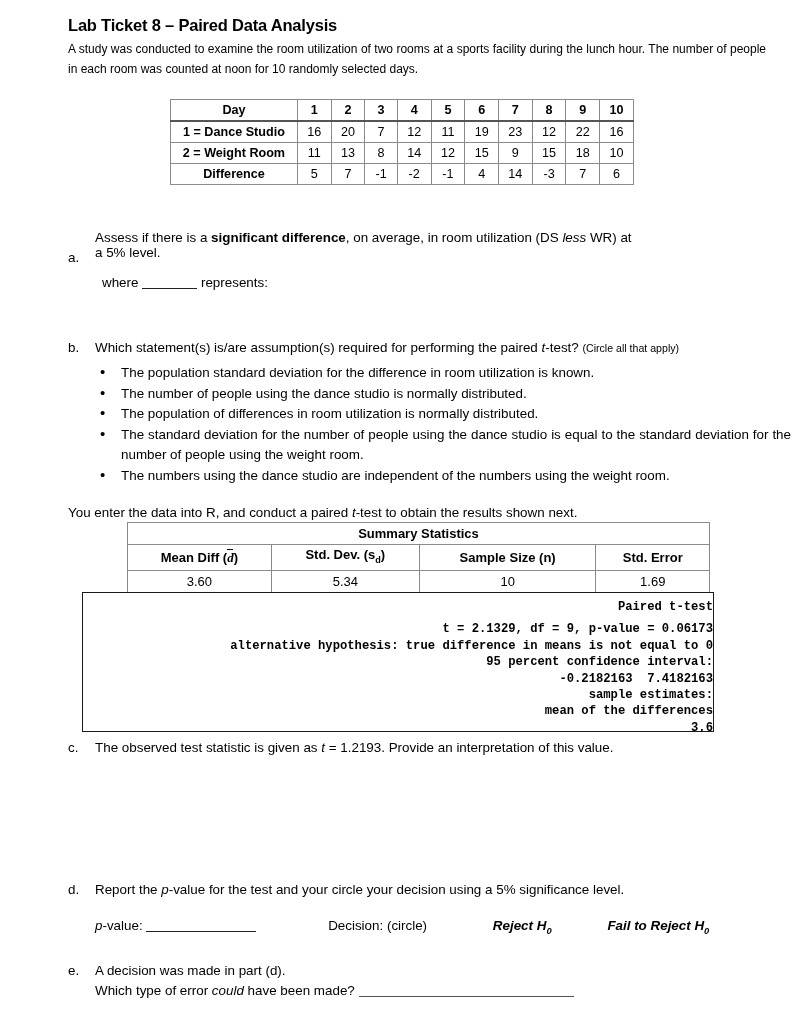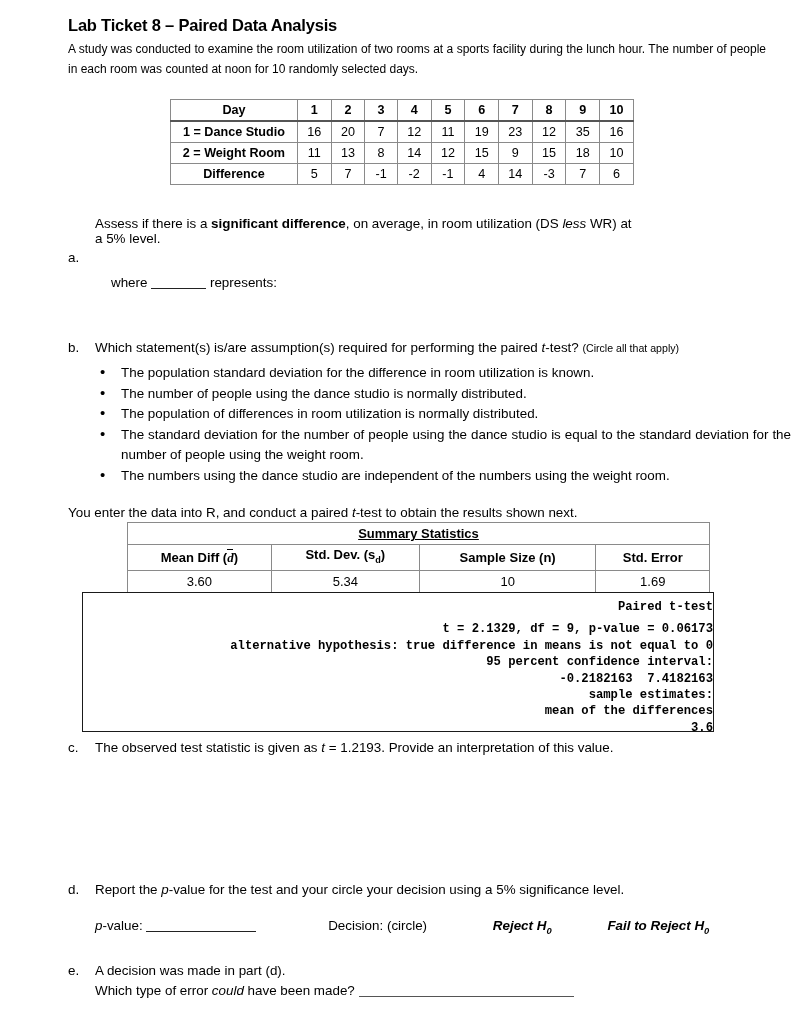--- a/index.html
+++ b/index.html
@@ -69,21 +69,21 @@
   table.data-table td.val {
     width: 36px;
   }
   table.data-table tr.hdr td {
     border-bottom: 2.2px solid #555555;
   }
   
   .assess {
     position: absolute;
     left: 95px;
-    top: 216px;
+    top: 230px;
     font-size: 13.4px;
   }
   .assess b { font-weight: bold; }
   .assess i { font-style: italic; }
   
   .q {
     position: absolute;
     font-size: 13.4px;
     line-height: 19.5px;
   }
@@ -92,21 +92,21 @@
     width: 20px;
   }
   .blank-line {
     display: inline-block;
     border-bottom: 1.4px solid #222;
     vertical-align: -2px;
   }
   sub { font-size: 0.7em; }
   .qa { left: 68px; top: 248px; width: 700px; }
   .qa-body { margin-left: 27px; }
-  .qa-where { position: absolute; left: 111px; top: 275px; font-size: 13.4px;}
+  .qa-where { position: absolute; left: 102px; top: 275px; font-size: 13.4px;}
   
   .qb { left: 68px; top: 338px; width: 710px; }
   .qb-body { margin-left: 27px; }
   .small-note { font-size: 10.6px; }
   ul.assump {
     position: absolute;
     left: 95px;
     top: 363px;
     width: 670px;
     margin: 0;
@@ -145,21 +145,21 @@
     font-size: 13px;
     width: 583px;
   }
   table.sum-table td {
     border: 1px solid #8a8a8a;
     text-align: center;
     height: 19px;
     line-height: 17px;
     padding: 1px 2px;
   }
-  table.sum-table tr.title td { font-weight: bold; text-decoration: underline; }
+  table.sum-table tr.title td { font-weight: bold; }
   table.sum-table tr.heads td { font-weight: bold; }
   .dbar {
     font-family: "Liberation Serif", serif;
     font-style: italic;
     font-weight: bold;
     position: relative;
     display: inline-block;
     padding-top: 1px;
   }
   .dbar::before {
@@ -230,21 +230,21 @@
         <tr>
           <td class="label">1 = Dance Studio</td>
           <td class="val">16</td>
           <td class="val">20</td>
           <td class="val">7</td>
           <td class="val">12</td>
           <td class="val">11</td>
           <td class="val">19</td>
           <td class="val">23</td>
           <td class="val">12</td>
-          <td class="val">35</td>
+          <td class="val">22</td>
           <td class="val">16</td>
         </tr>
         <tr>
           <td class="label">2 = Weight Room</td>
           <td class="val">11</td>
           <td class="val">13</td>
           <td class="val">8</td>
           <td class="val">14</td>
           <td class="val">12</td>
           <td class="val">15</td>

